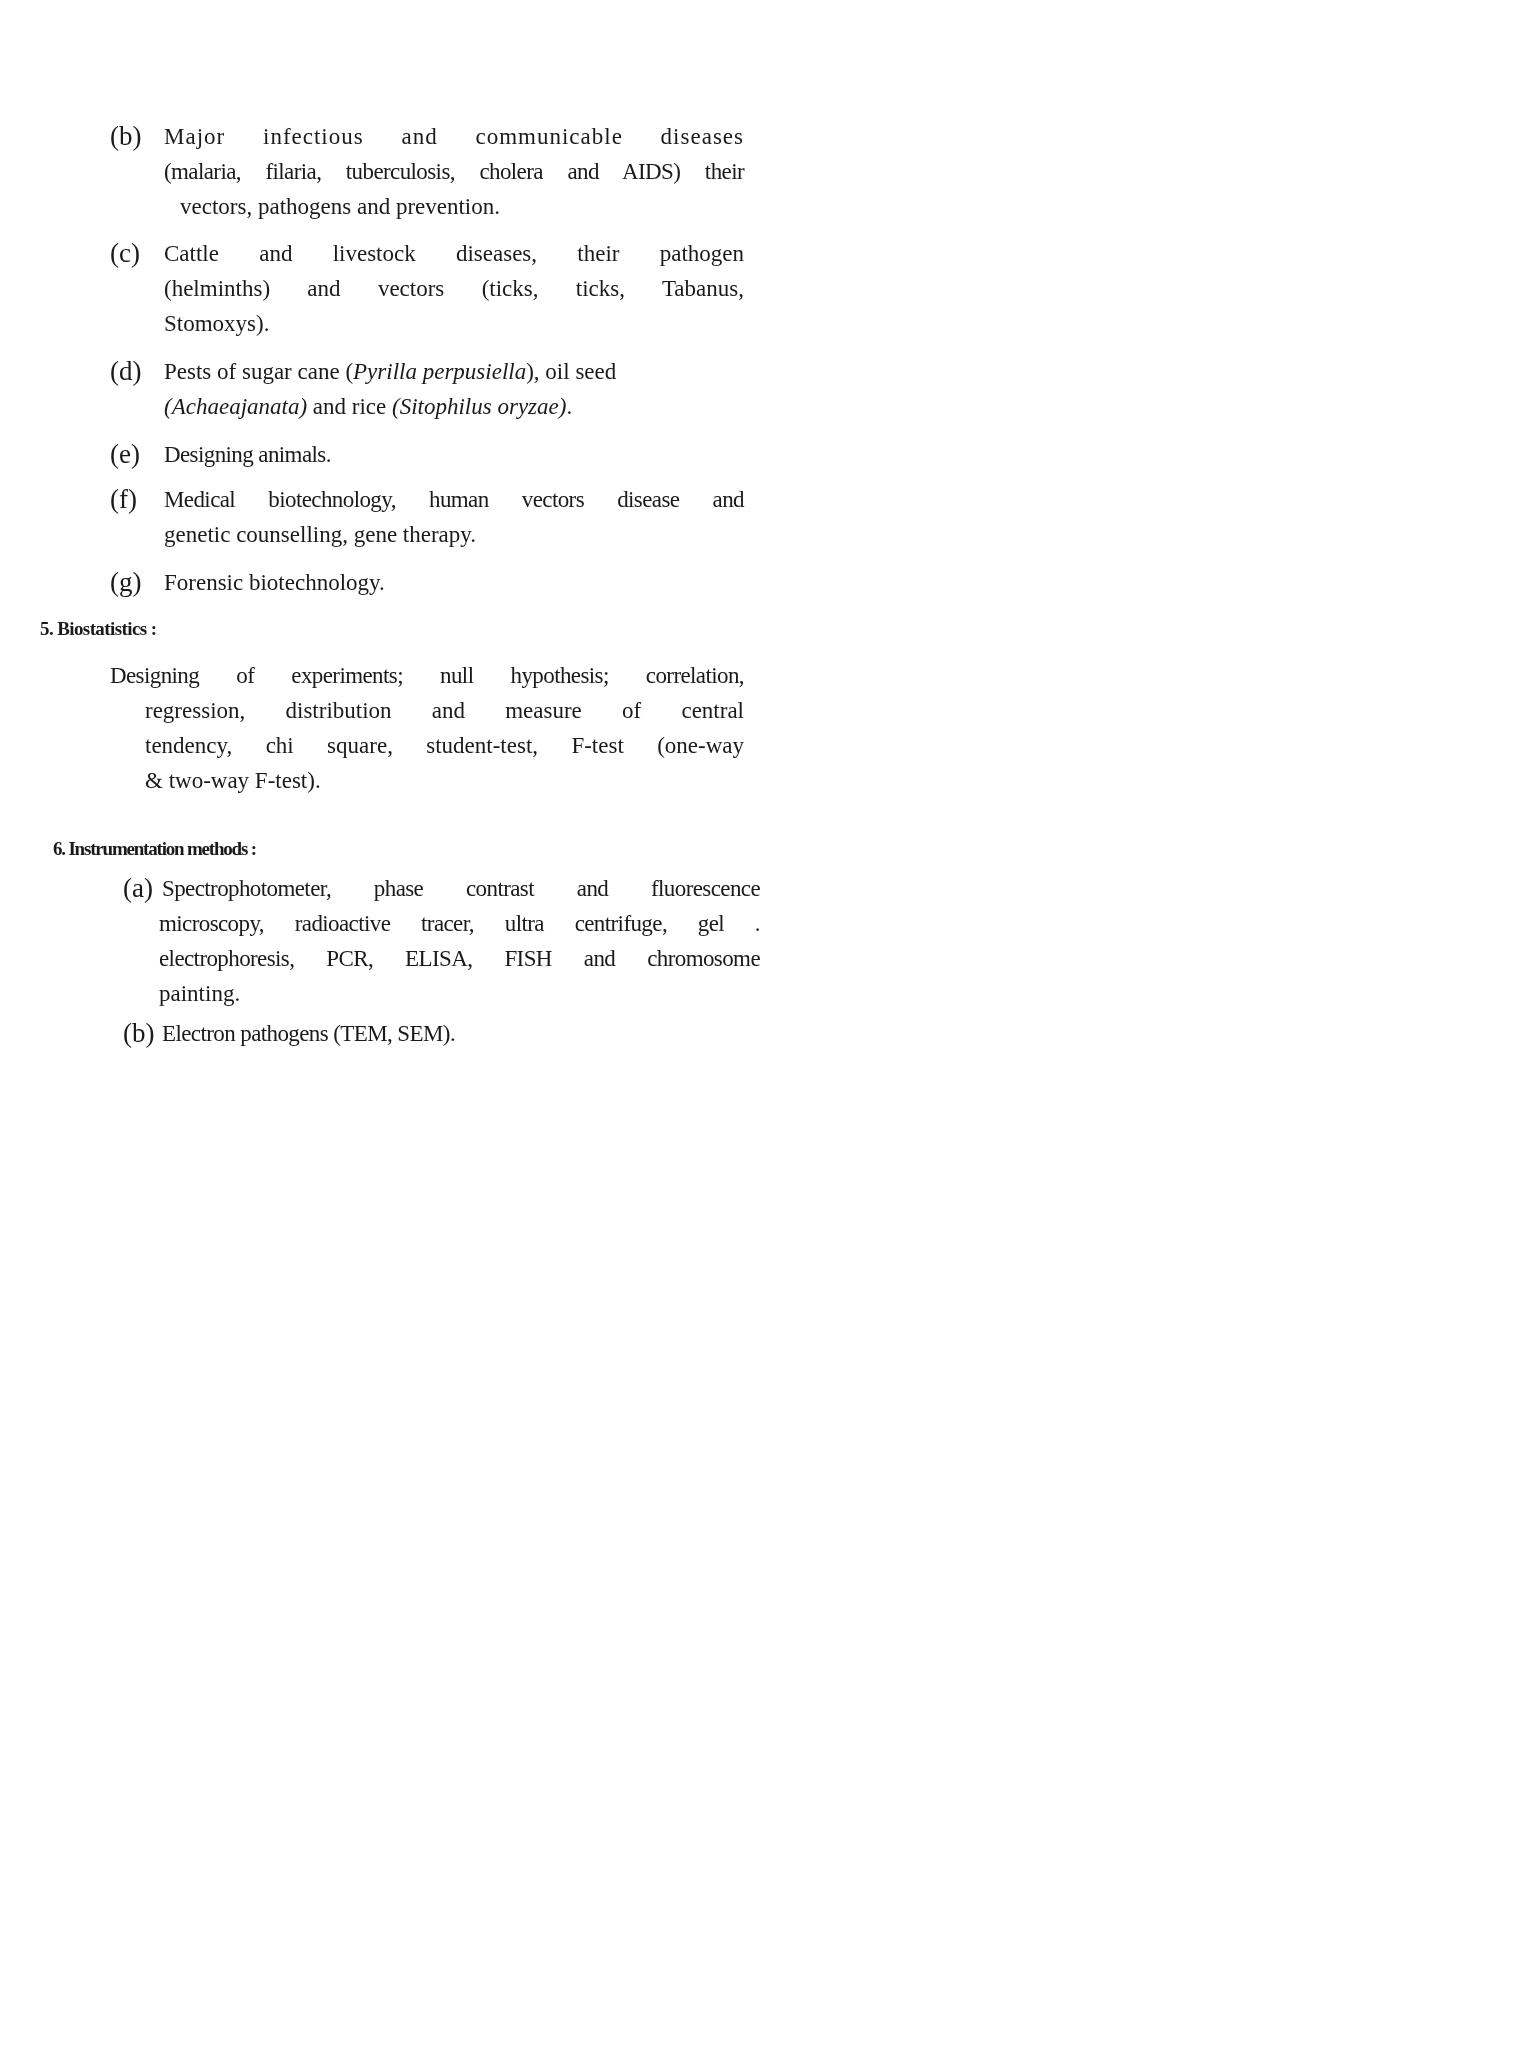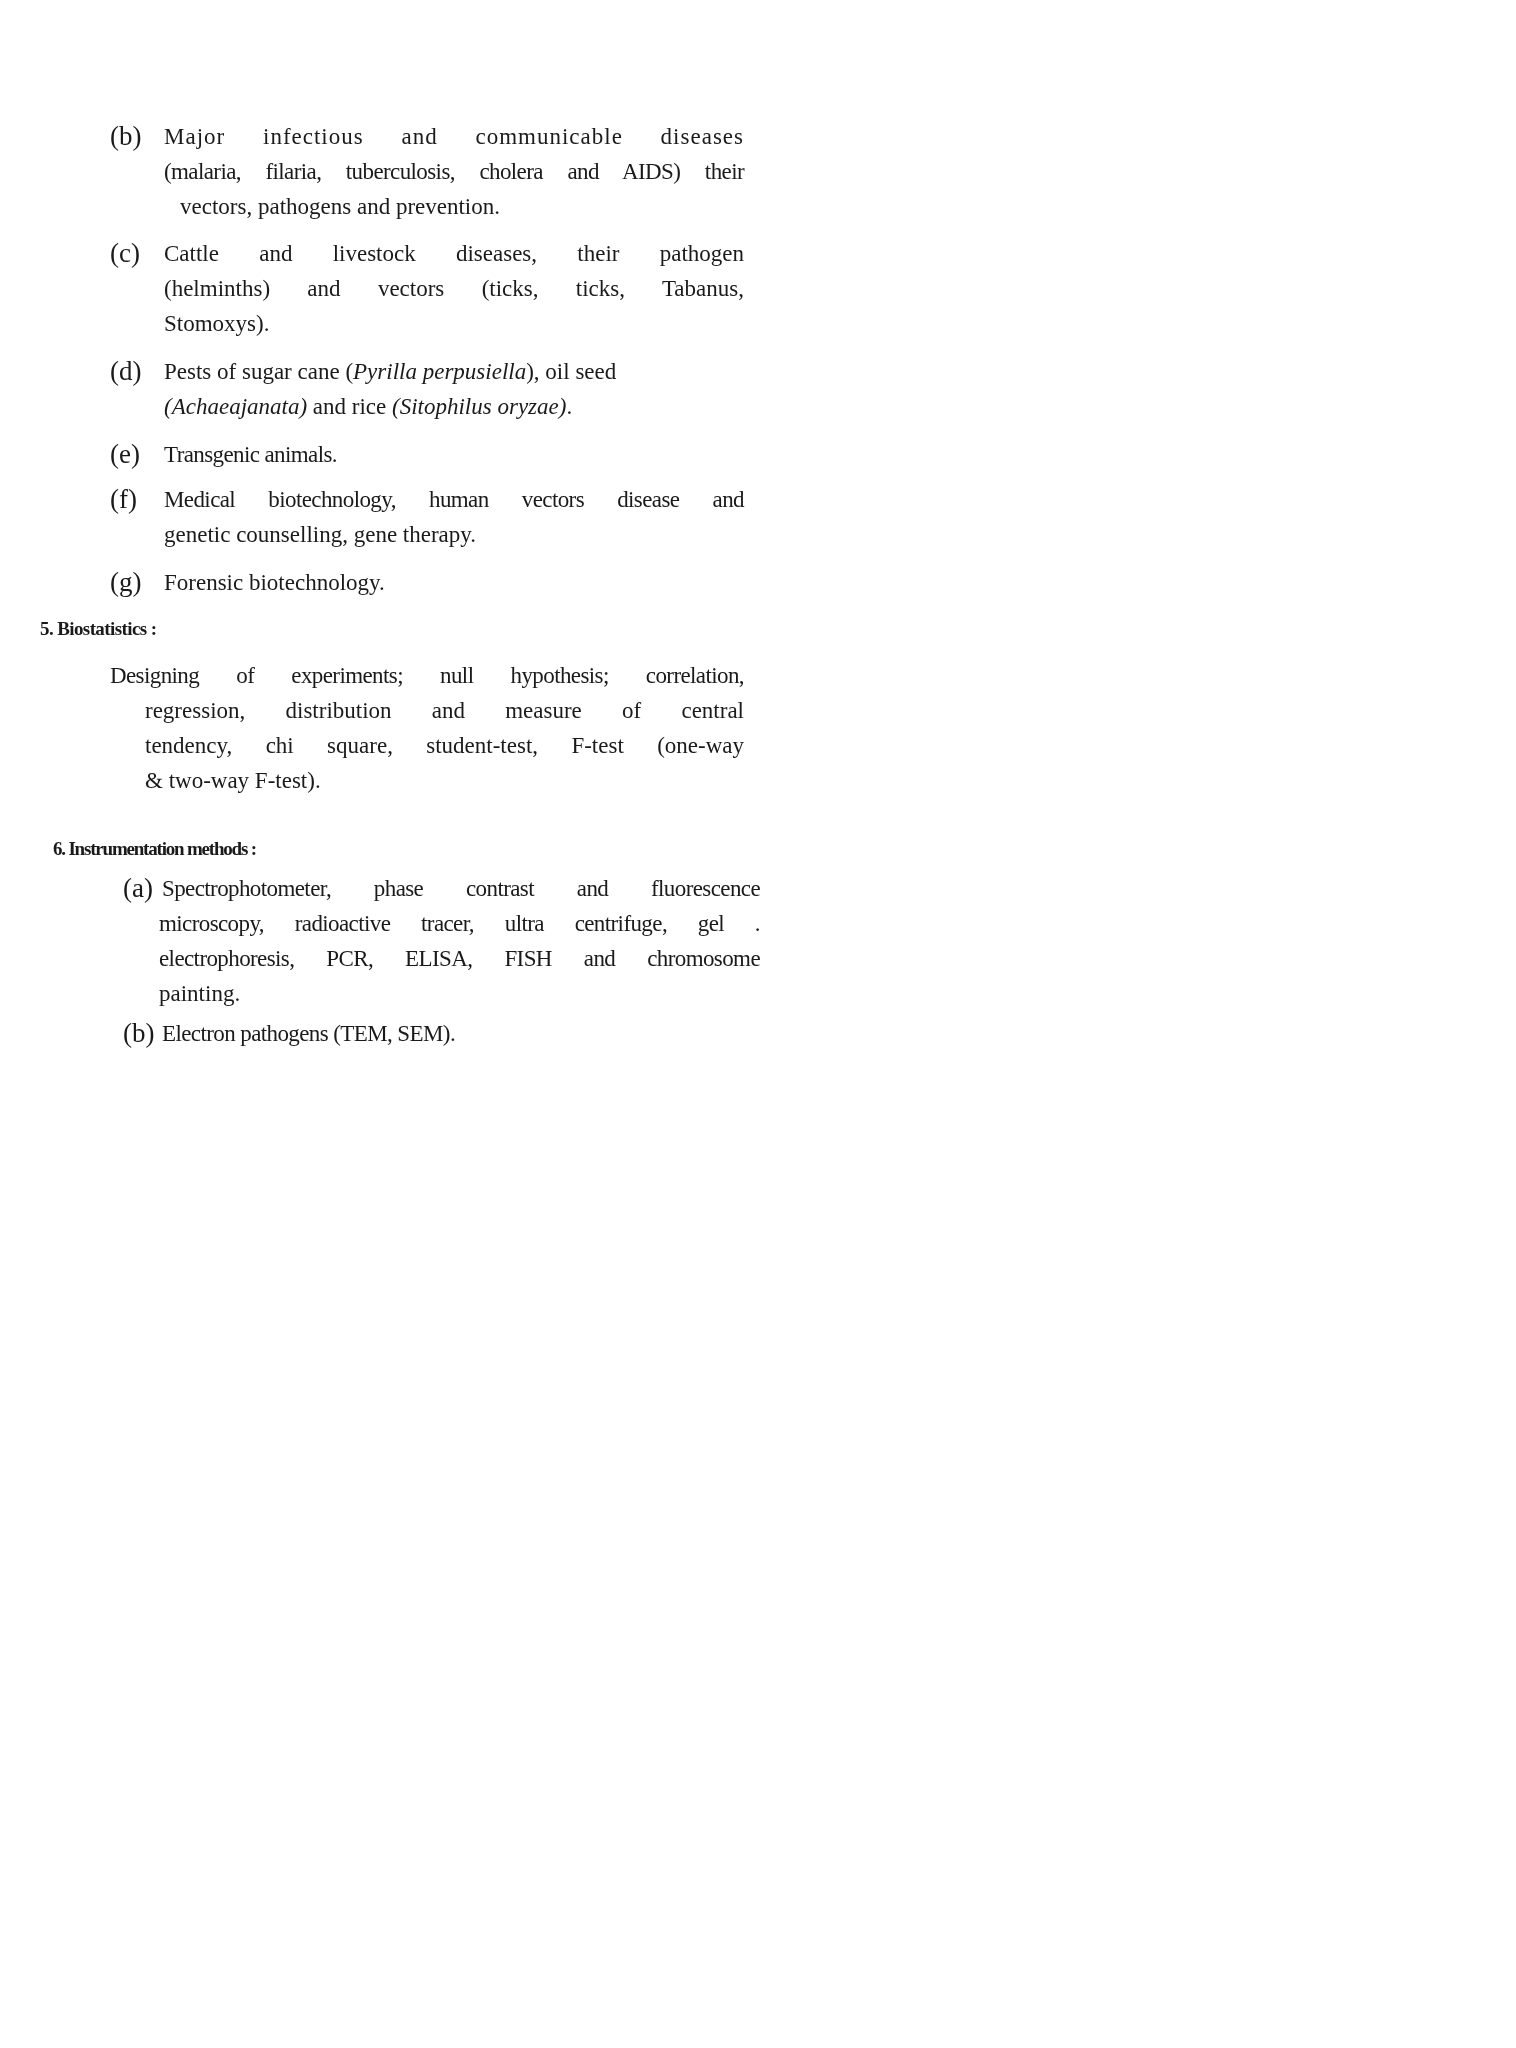--- a/index.html
+++ b/index.html
@@ -29,21 +29,21 @@
 
   <div class="lbl" style="left:110px; top:354px;">(d)</div>
   <div class="line" style="left:164px; top:354px;">
     <span>Pests of sugar cane (</span><i>Pyrilla perpusiella</i><span>), oil seed</span>
   </div>
   <div class="line" style="left:164px; top:389px;">
     <i>(Achaeajanata)</i><span> and rice </span><i>(Sitophilus oryzae)</i><span>.</span>
   </div>
 
   <div class="lbl" style="left:110px; top:437px;">(e)</div>
-  <div class="line cond" style="left:164px; top:437px;">Transgenic animals.</div>
+  <div class="line cond" style="left:164px; top:437px;">Designing animals.</div>
 
   <div class="lbl" style="left:110px; top:482px;">(f)</div>
   <div class="line j cond" style="left:164px; top:482px; width:580px;">Medical biotechnology, human vectors disease and</div>
   <div class="line" style="left:164px; top:517px;">genetic counselling, gene therapy.</div>
 
   <div class="lbl" style="left:110px; top:565px;">(g)</div>
   <div class="line" style="left:164px; top:565px;">Forensic biotechnology.</div>
 
   <div class="head cond" style="left:40px; top:611px;">5. Biostatistics :</div>
   <div class="line j cond" style="left:110px; top:658px; width:634px;">Designing of experiments; null hypothesis; correlation,</div>

